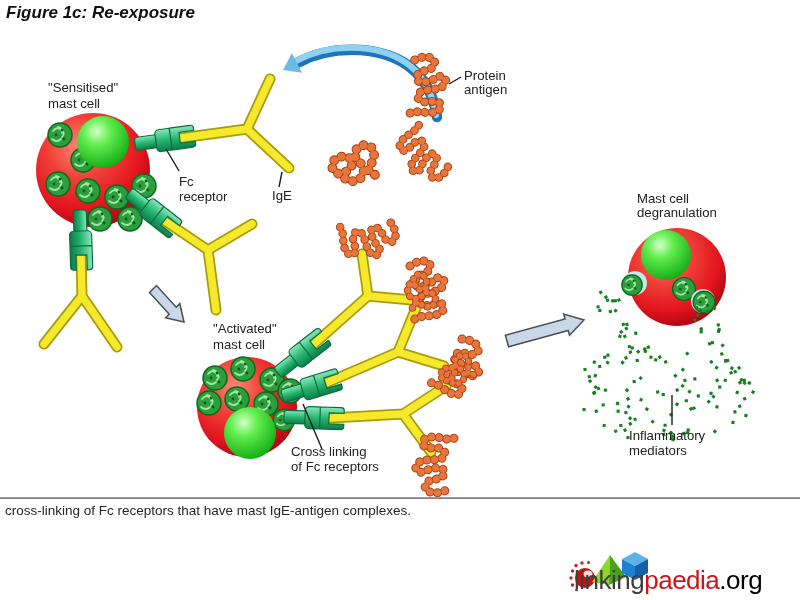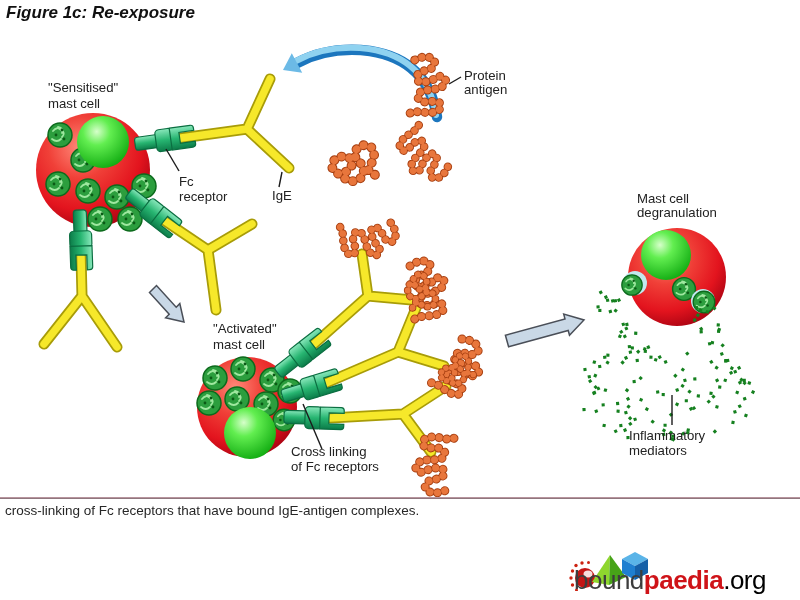--- a/index.html
+++ b/index.html
@@ -15,21 +15,21 @@
   .beads-o{fill:none;stroke:#a84012;stroke-width:9;stroke-dasharray:0.1 7.4;stroke-linecap:round;}
   .beads-f{fill:none;stroke:var(--antigen_orange,#e8763c);stroke-width:7;stroke-dasharray:0.1 7.4;stroke-linecap:round;}
   .ptr{stroke:#1c1c1c;stroke-width:1.4;fill:none;}
   .rule{position:absolute;left:0;top:497px;width:800px;height:2px;
         background:linear-gradient(#cba3ad,#7c676e);}
   .caption{position:absolute;left:5px;top:503px;width:794px;color:#272727;
            font-size:13.5px;line-height:16.5px;white-space:nowrap;}
   .footer{position:absolute;left:558px;top:541px;width:240px;height:56px;}
   .logo-icon{position:absolute;left:4px;top:2px;}
   .logo-text{position:absolute;left:16px;top:24px;font-size:26px;letter-spacing:-0.5px;color:#3d3d3d;}
-  .logo-text .p2{color:var(--logo_red,#cf1318);font-weight:bold;}
+  .logo-text .p2{color:var(--logo_red,#cf1318);font-weight:normal;}
   .logo-text .p3{color:#000000;}
 </style>
 </head>
 <body>
 
 <div class="stage">
 
   <div class="title">Figure 1c: Re-exposure</div>
 
   <svg width="800" height="497" viewBox="0 0 800 497" style="position:absolute;left:0;top:0;">
@@ -353,21 +353,21 @@
     <text x="291" y="471">of Fc receptors</text>
     <text x="637" y="203">Mast cell</text>
     <text x="637" y="217">degranulation</text>
     <text x="629" y="440">Inflammatory</text>
     <text x="629" y="455">mediators</text>
   </svg>
 
   <div class="rule"></div>
 
   <div class="caption">
-    <span style="display:block">cross-linking of Fc receptors that have bound IgE-antigen complexes.</span>
+    <span style="display:block">cross-linking of Fc receptors that have mast IgE-antigen complexes.</span>
   </div>
 
   <div class="footer">
     <svg class="logo-icon" width="100" height="48" viewBox="0 0 100 48">
       <g>
         <circle cx="23" cy="35" r="10" fill="#c41414"></circle>
         <ellipse cx="26" cy="31" rx="4.5" ry="3.5" fill="#ffffff" opacity="0.85"></ellipse>
         <g fill="#cc2211">
           <circle cx="9" cy="35" r="1.7"></circle>
             <circle cx="10.5" cy="28" r="1.7"></circle>
@@ -381,16 +381,16 @@
       <g>
         <polygon points="48,12 30,39 47,42" fill="#8ed62e"></polygon>
         <polygon points="48,12 47,42 64,34" fill="#47a318"></polygon>
       </g>
       <g>
         <polygon points="73,9 86,16 73,23 60,16" fill="#5ab4e8"></polygon>
         <polygon points="60,16 73,23 73,37 60,30" fill="#1f7fd0"></polygon>
         <polygon points="86,16 86,30 73,37 73,23" fill="#1560a8"></polygon>
       </g>
     </svg>
-    <div class="logo-text"><span class="p1">bound</span><span class="p2">paedia</span><span class="p3">.org</span></div>
+    <div class="logo-text"><span class="p1">linking</span><span class="p2">paedia</span><span class="p3">.org</span></div>
   </div>
 
 </div>
 
 </body></html>

